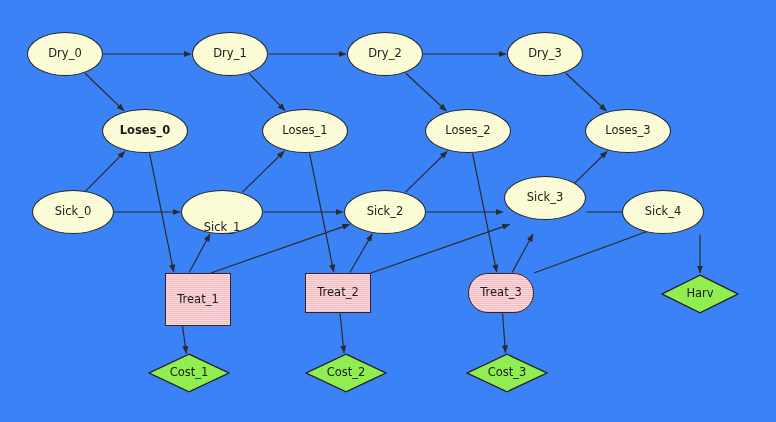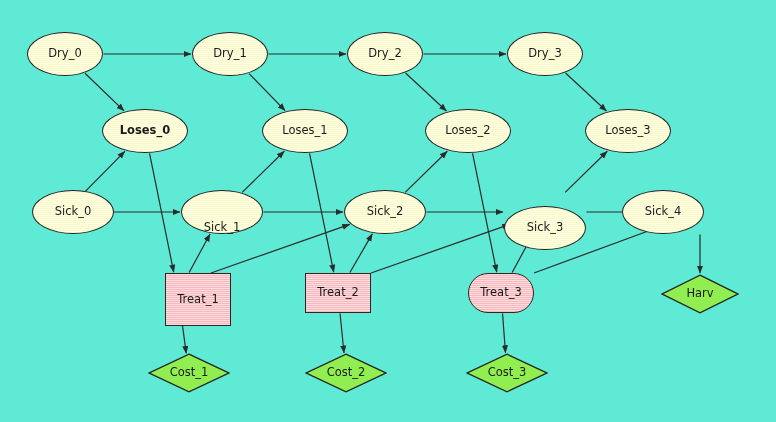--- a/index.html
+++ b/index.html
@@ -1,16 +1,16 @@
 <!DOCTYPE html>
 <html><head>
 <meta charset="utf-8">
 <style>
   html,body{margin:0;padding:0;background:#ffffff;}
-  #stage{position:relative;width:776px;height:422px;background:#5eead4;
+  #stage{position:relative;width:776px;height:422px;background:#3b82f6;
          font-family:"DejaVu Sans","Liberation Sans",sans-serif;overflow:hidden;}
   #wires{position:absolute;left:0;top:0;width:776px;height:422px;}
   .node{position:absolute;display:flex;align-items:center;justify-content:center;
         box-sizing:border-box;}
   .node .lbl{font-size:11.5px;color:#1a1a1a;line-height:1;white-space:nowrap;
              position:relative;z-index:2;}
   
   .chance{border:1.15px solid #222222;border-radius:50%;
           background:
             repeating-linear-gradient(to bottom,
@@ -97,21 +97,21 @@
       </div>
       <div class="node chance" style="left: 32px; top: 190px; width: 82px; height: 44px;">
         <span class="lbl">Sick_0</span>
       </div>
       <div class="node chance" style="left: 181px; top: 190px; width: 82px; height: 44px; align-items: flex-end;">
         <span class="lbl">Sick_1</span>
       </div>
       <div class="node chance" style="left: 344px; top: 190px; width: 82px; height: 44px;">
         <span class="lbl">Sick_2</span>
       </div>
-      <div class="node chance" style="left: 504px; top: 206px; width: 82px; height: 44px;">
+      <div class="node chance" style="left: 504px; top: 176px; width: 82px; height: 44px;">
         <span class="lbl">Sick_3</span>
       </div>
       <div class="node chance" style="left: 622px; top: 190px; width: 82px; height: 44px;">
         <span class="lbl">Sick_4</span>
       </div>
       <div class="node decision" style="left: 145px; top: 273px; width: 66px; height: 53px; margin-left: 20px;">
         <span class="lbl">Treat_1</span>
       </div>
       <div class="node decision" style="left: 305px; top: 273px; width: 66px; height: 40px;">
         <span class="lbl">Treat_2</span>

